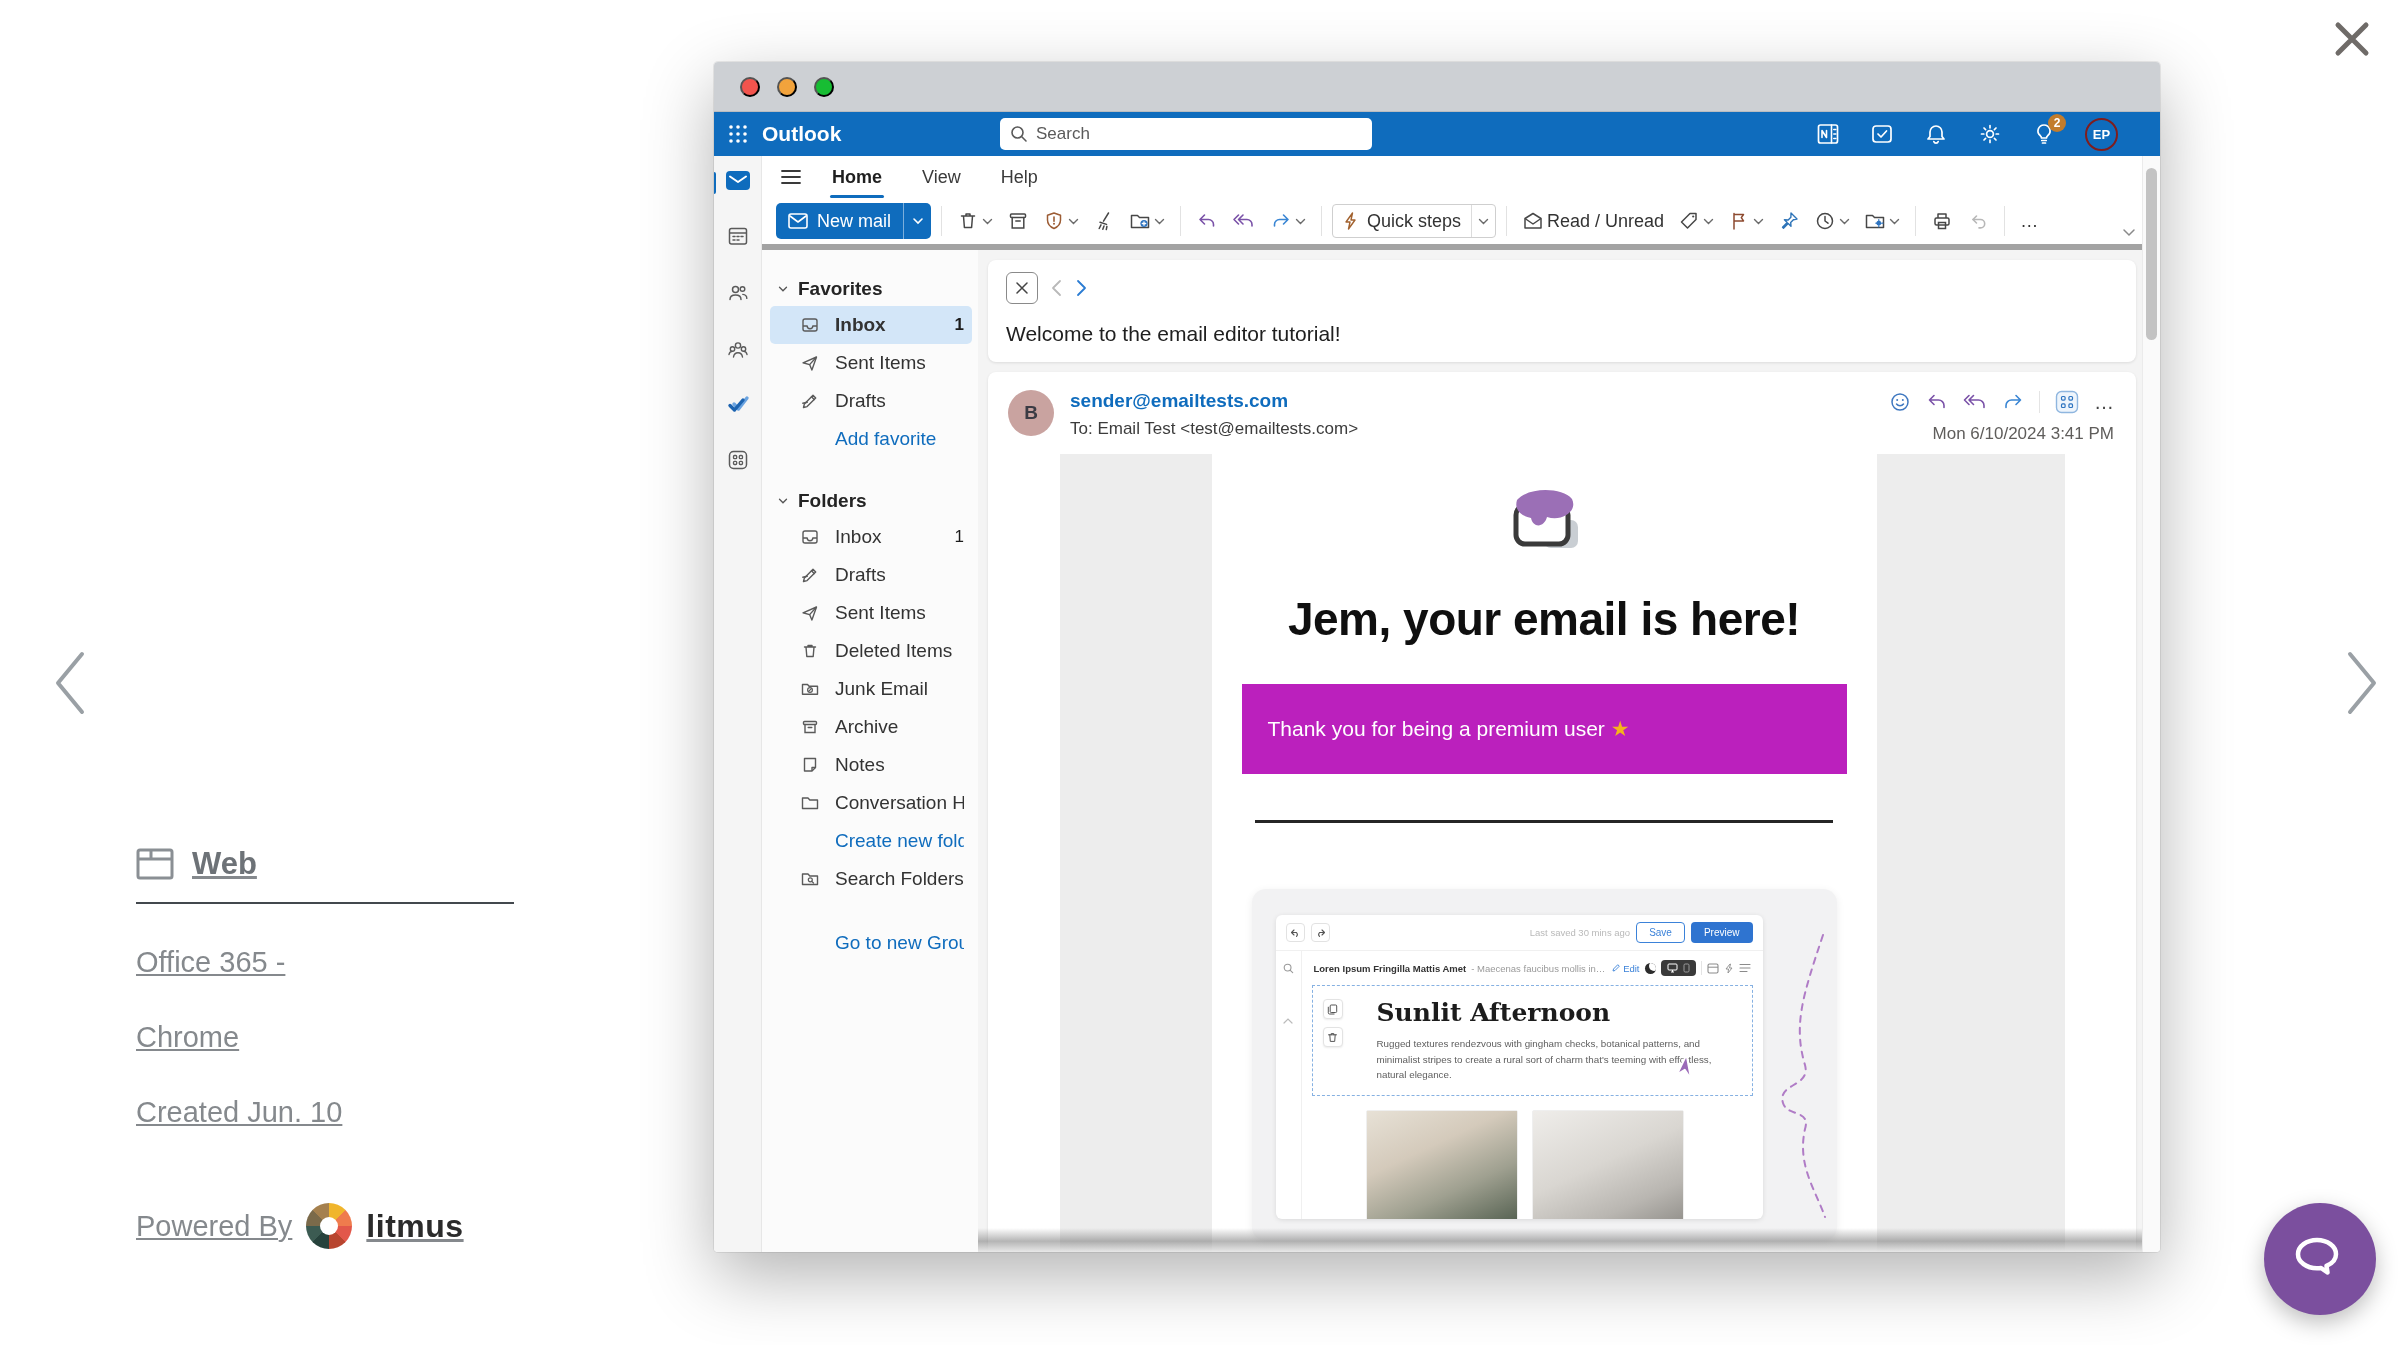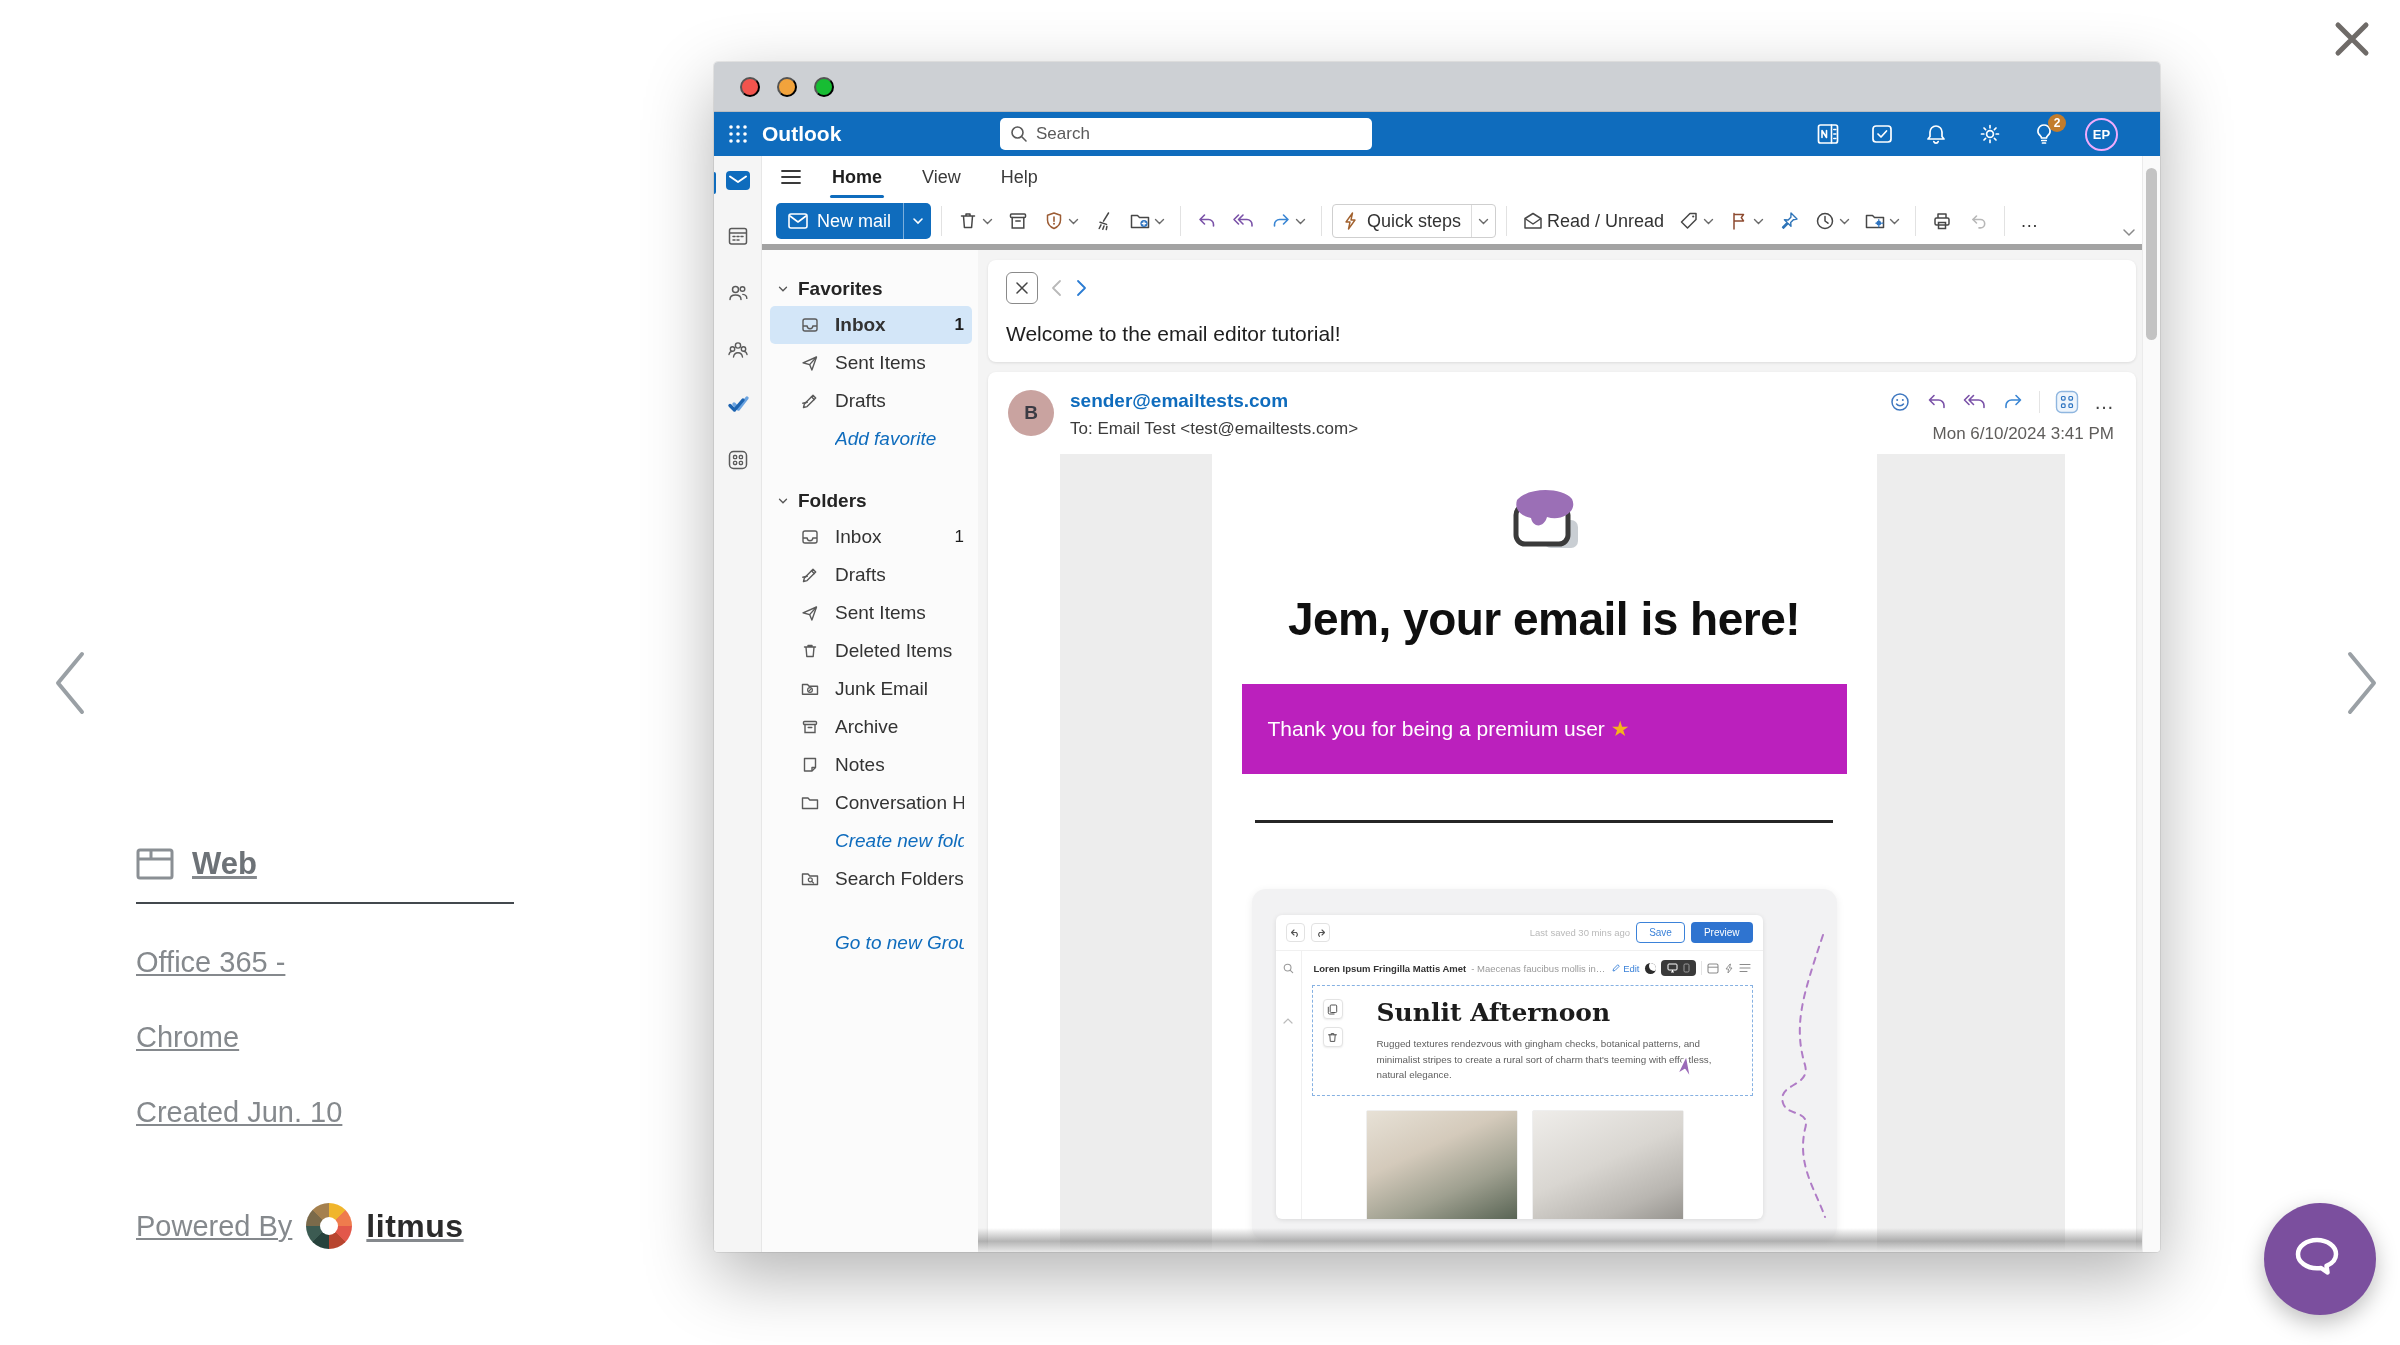--- a/index.html
+++ b/index.html
@@ -37,21 +37,21 @@
   
   .appbar { height:44px; background:var(--accent); display:flex; align-items:center; flex:none; position:relative; color:#fff; }
   .waffle { width:48px; height:44px; display:flex; align-items:center; justify-content:center; background:none; border:none; cursor:pointer; }
   .brand { font-size:21px; font-weight:700; color:#fff; }
   .searchbox { position:absolute; left:286px; top:6px; width:372px; height:32px; background:#fff; border-radius:5px;
     display:flex; align-items:center; gap:8px; padding:0 10px; color:#5a5a5a; font-size:17px; }
   .appbar-right { margin-left:auto; display:flex; align-items:center; gap:28px; padding-right:42px; }
   .abtn { background:none; border:none; cursor:pointer; position:relative; display:flex; align-items:center; }
   .bulb-badge { position:absolute; right:-9px; top:-7px; background:#c27c2c; color:#fff; font-size:12px; font-weight:700;
     width:18px; height:18px; border-radius:50%; display:flex; align-items:center; justify-content:center; }
-  .avatar { width:33px; height:33px; border-radius:50%; border:2px solid #f0abfc; color:#fff; font-size:13px; font-weight:700;
+  .avatar { width:33px; height:33px; border-radius:50%; border:2px solid #7f1d1d; color:#fff; font-size:13px; font-weight:700;
     display:flex; align-items:center; justify-content:center; background:none; cursor:pointer; }
 
   
   .mainrow { flex:1; display:flex; min-height:0; }
   .rail { width:48px; background:#f5f5f5; border-right:1px solid #e7e7e7; display:flex; flex-direction:column; align-items:center; padding-top:14px; gap:33px; flex:none; }
   .rail-btn { background:none; border:none; cursor:pointer; position:relative; display:flex; }
   .rail-btn.active::before { content:''; position:absolute; left:-13px; top:2px; width:4px; height:22px; border-radius:2px; background:var(--accent); }
   .maincol { flex:1; display:flex; flex-direction:column; min-width:0; }
   .vscroll { width:18px; background:#fafafa; border-left:1px solid #ebebeb; position:relative; flex:none; }
   .vthumb { position:absolute; left:3px; top:12px; width:11px; height:172px; border-radius:6px; background:#c3c3c3; }
@@ -77,21 +77,21 @@
   .bodyrow { flex:1; display:flex; min-height:0; }
 
   
   .folders { width:216px; background:#fbfbfb; padding:22px 6px 0 8px; flex:none; overflow:hidden; }
   .fheader { display:flex; align-items:center; gap:8px; padding:6px 0 6px 6px; background:none; border:none; cursor:pointer; font-size:19px; font-weight:700; color:#242424; width:100%; text-align:left; }
   .frow { display:flex; align-items:center; width:100%; background:none; border:none; cursor:pointer; padding:8px 8px 8px 30px; border-radius:5px; font-size:19px; color:#333; text-align:left; }
   .frow .ficon { width:22px; margin-right:13px; display:flex; color:#5a5a5a; flex:none; }
   .frow .flabel { flex:1; white-space:nowrap; overflow:hidden; }
   .frow .fbadge { font-size:17px; font-weight:700; color:#1b1b1b; }
   .frow.selected { background:var(--selected); }
-  .frow.linkrow { color:var(--accent); padding-left:65px;font-style:italic; }
+  .frow.linkrow { color:var(--accent); padding-left:65px; }
   .fspacer { height:14px; } .fspacer.big { height:26px; }
 
   
   .reading { flex:1; min-width:0; background:#f4f4f4; padding:10px 6px 0 10px; display:flex; flex-direction:column; position:relative; }
   .tabcard { background:#fff; border-radius:8px; box-shadow:0 1px 3px rgba(0,0,0,.10); padding:12px 18px 16px; flex:none; }
   .tc-row { display:flex; align-items:center; gap:12px; }
   .xbtn { width:32px; height:32px; border:1px solid #8a8a8a; border-radius:6px; background:#fff; cursor:pointer; display:flex; align-items:center; justify-content:center; color:#444; }
   .tc-arrow { background:none; border:none; cursor:pointer; display:flex; }
   .subject { margin-top:18px; font-size:21px; color:#202020; }
 

